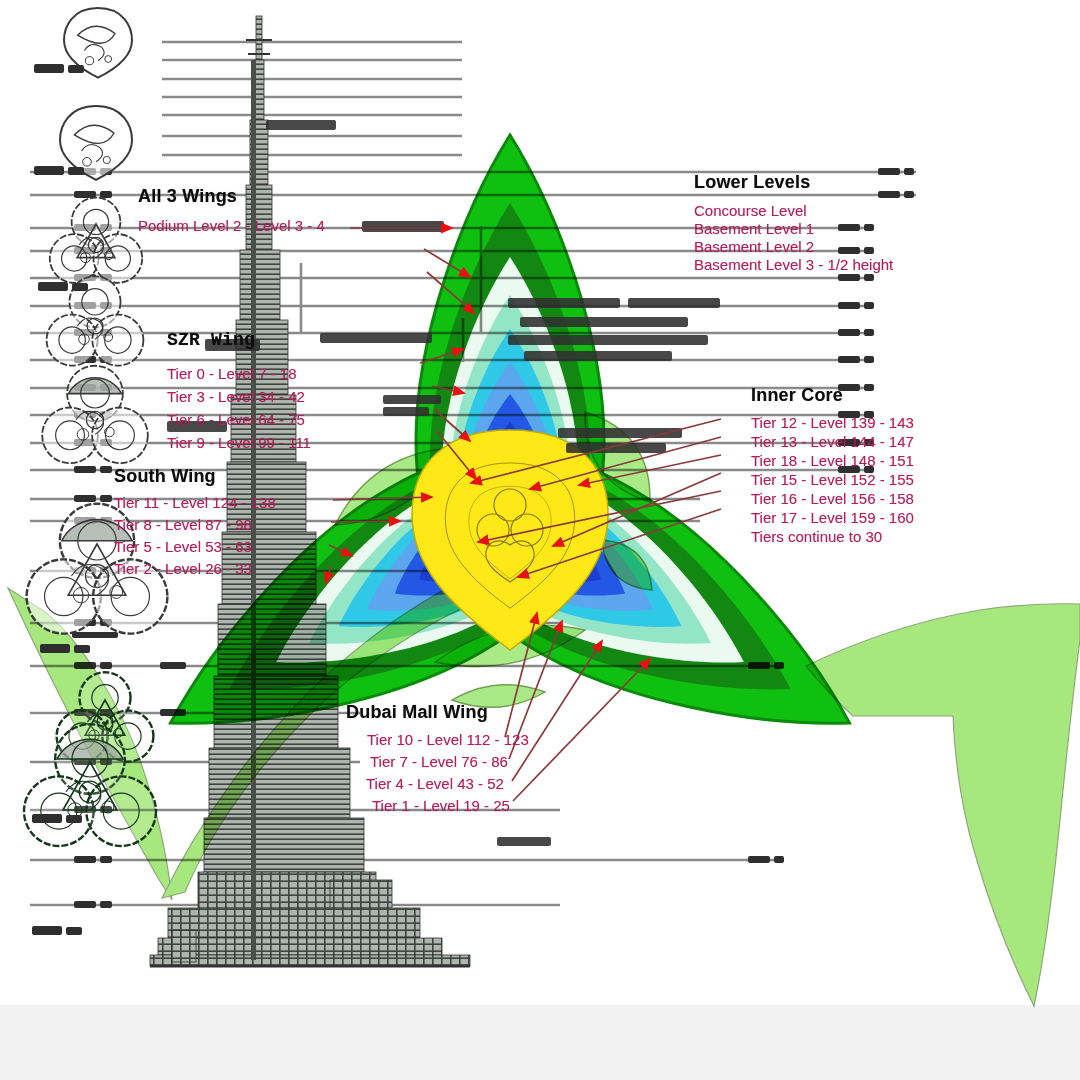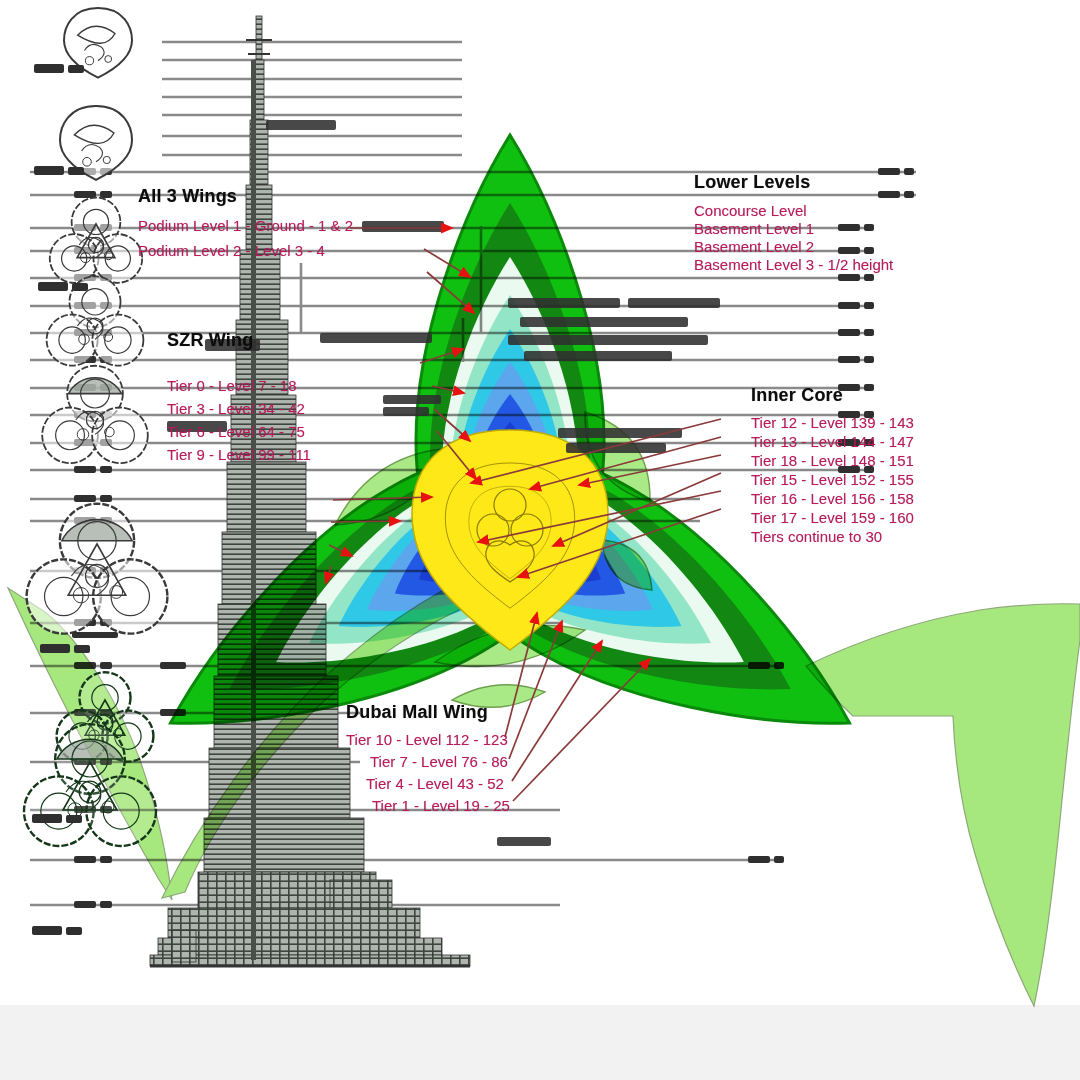--- a/index.html
+++ b/index.html
@@ -5,24 +5,24 @@
   html,body{margin:0;padding:0;background:#ffffff;}
   .stage{position:relative;width:1080px;height:1080px;overflow:hidden;background:#ffffff;
          font-family:"Liberation Sans",sans-serif;}
   #fig{position:absolute;left:0;top:0;}
   .labels{position:absolute;left:0;top:0;width:1080px;height:1080px;pointer-events:none;}
   .group{position:absolute;color:#151515;}
   .hd{font-weight:bold;font-size:18px;letter-spacing:.2px;color:#0c0c0c;
       text-shadow:0 0 1px rgba(0,0,0,.35);white-space:nowrap;}
   .ln{font-size:15px;color:#be185d;white-space:nowrap;text-shadow:0 0 1px rgba(0,0,0,.25);}
   .g-all{left:138px;top:186px;} .g-all .hd{margin-bottom:6px;} .g-all .ln{line-height:25px;}
-  .g-szr{left:167px;top:330px;} .g-szr .hd{margin-bottom:23px;} .g-szr .ln{line-height:23px;}
+  .g-szr{left:167px;top:330px;} .g-szr .hd{margin-bottom:12px;font-family:Liberation Mono, monospace;} .g-szr .ln{line-height:23px;}
   .g-south{left:114px;top:466px;} .g-south .hd{margin-bottom:5px;} .g-south .ln{line-height:22px;}
   .g-dubai{left:346px;top:702px;} .g-dubai .hd{margin-bottom:6px;} .g-dubai .ln{line-height:22px;}
-  .g-dubai .ln:nth-child(2){margin-left:0;}
+  .g-dubai .ln:nth-child(2){margin-left:21px;}
   .g-dubai .ln:nth-child(3){margin-left:24px;}
   .g-dubai .ln:nth-child(4){margin-left:20px;}
   .g-dubai .ln:nth-child(5){margin-left:26px;}
   .g-lower{left:694px;top:172px;} .g-lower .hd{margin-bottom:9px;} .g-lower .ln{line-height:18px;}
   .g-core{left:720px;top:385px;margin-left:31px;} .g-core .hd{margin-bottom:7px;} .g-core .ln{line-height:19px;}
 </style>
 </head>
 <body>
 
 <div class="stage">
@@ -373,29 +373,35 @@
         <line x1="721" y1="455" x2="579" y2="485" marker-end="url(#ah)"></line>
         <line x1="721" y1="473" x2="553" y2="546" marker-end="url(#ah)"></line>
         <line x1="721" y1="491" x2="478" y2="542" marker-end="url(#ah)"></line>
         <line x1="721" y1="509" x2="518" y2="577" marker-end="url(#ah)"></line>
       </g>
     </svg>
 
   <div class="labels">
     <div class="group g-all">
       <div class="hd">All 3 Wings</div>
-      <div class="ln">Podium Level 1 - Ground - 1 &amp; 2</div>
       <div class="ln">Podium Level 2 - Level 3 - 4</div>
     </div>
     <div class="group g-szr">
       <div class="hd">SZR Wing</div>
       <div class="ln">Tier 0 - Level 7 - 18</div>
       <div class="ln">Tier 3 - Level 34 - 42</div>
       <div class="ln">Tier 6 - Level 64 - 75</div>
       <div class="ln">Tier 9 - Level 99 - 111</div>
+    </div>
+    <div class="group g-south">
+      <div class="hd">South Wing</div>
+      <div class="ln">Tier 11 - Level 124 - 138</div>
+      <div class="ln">Tier 8 - Level 87 - 98</div>
+      <div class="ln">Tier 5 - Level 53 - 63</div>
+      <div class="ln">Tier 2 - Level 26 - 33</div>
     </div>
     <div class="group g-dubai">
       <div class="hd">Dubai Mall Wing</div>
       <div class="ln">Tier 10 - Level 112 - 123</div>
       <div class="ln">Tier 7 - Level 76 - 86</div>
       <div class="ln">Tier 4 - Level 43 - 52</div>
       <div class="ln">Tier 1 - Level 19 - 25</div>
     </div>
     <div class="group g-lower">
       <div class="hd">Lower Levels</div>

